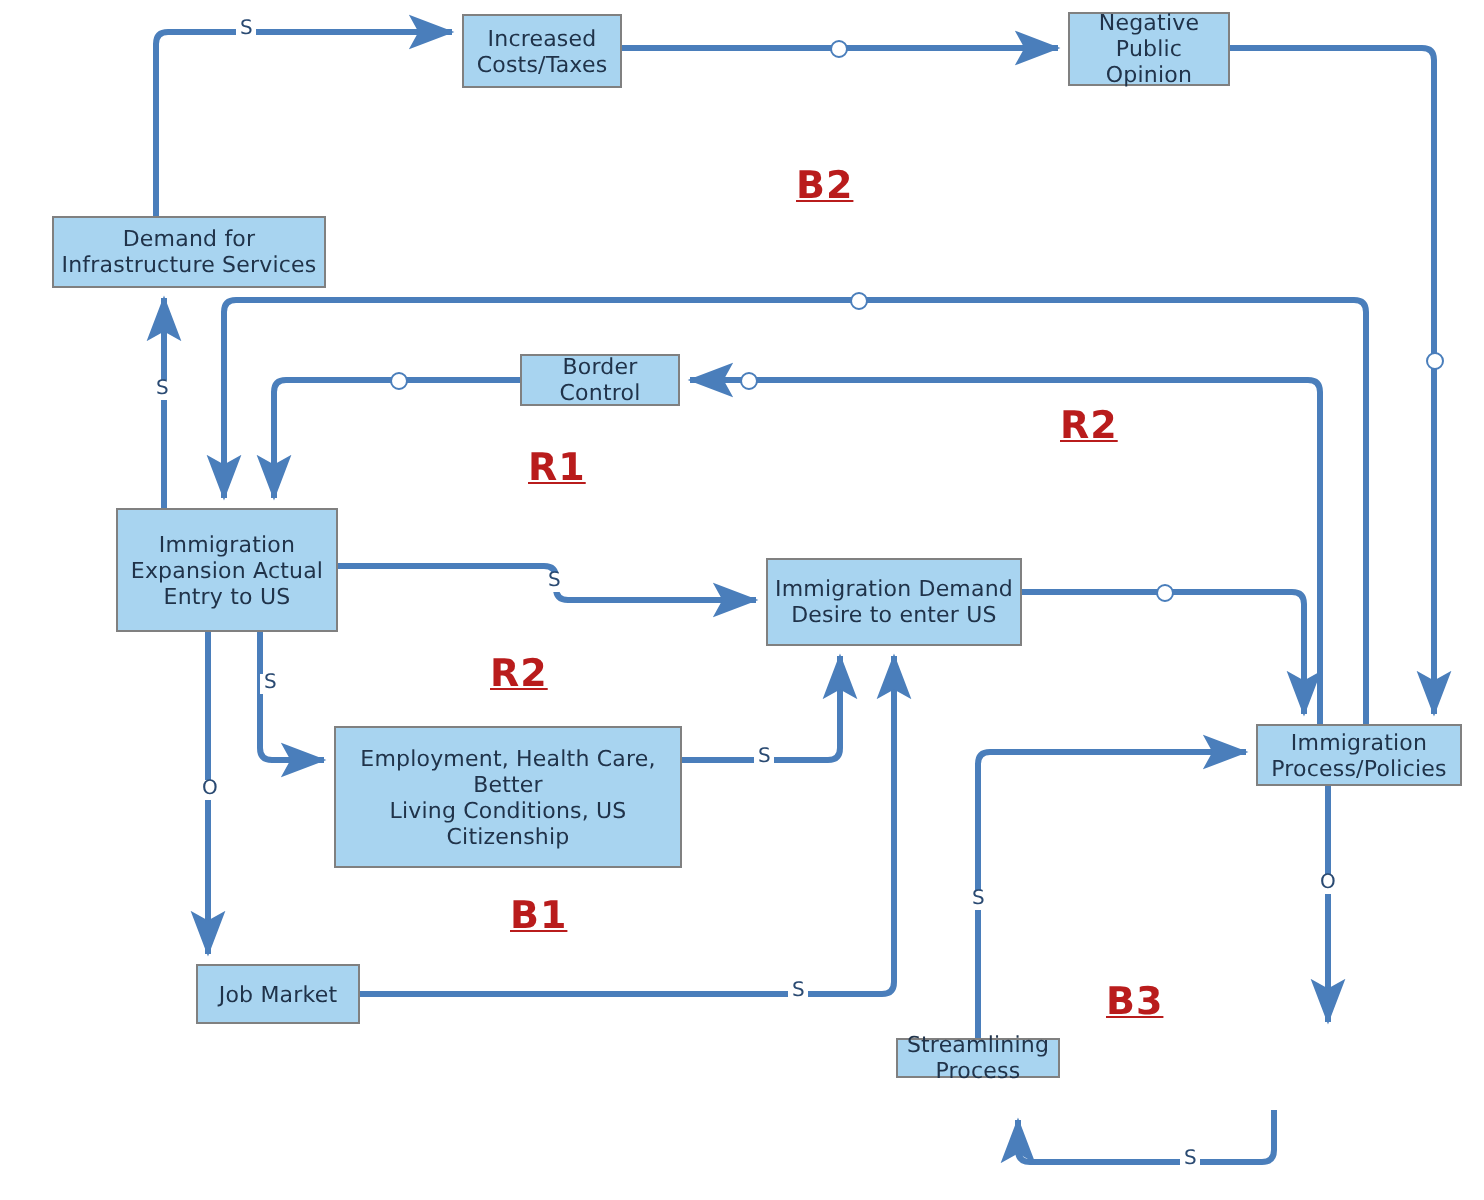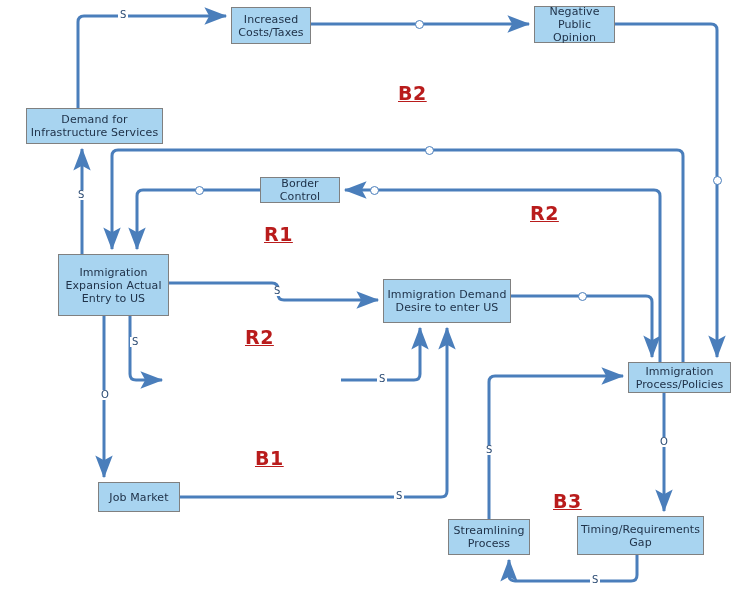--- a/index.html
+++ b/index.html
@@ -116,32 +116,32 @@
   </div>
 
   <div class="node-box" style="left:383px;top:279px;width:128px;height:44px;">
     <span class="node-label">Immigration Demand<br>Desire to enter US</span>
   </div>
 
   <div class="node-box" style="left:628px;top:362px;width:103px;height:31px;">
     <span class="node-label">Immigration<br>Process/Policies</span>
   </div>
 
+  <div class="node-box" style="left:167px;top:363px;width:174px;height:71px;">
+    <span class="node-label">Employment, Health Care, Better<br>Living Conditions, US Citizenship</span>
+  </div>
 
   <div class="node-box" style="left:98px;top:482px;width:82px;height:30px;text-align:right;">
     <span class="node-label">Job Market</span>
   </div>
 
-  <div class="node-box" style="left:448px;top:519px;width:82px;height:36px;">
+  <div class="node-box" style="left:448px;top:519px;width:82px;height:20px;">
     <span class="node-label">Streamlining<br>Process</span>
   </div>
 
-  <div class="node-box" style="left:577px;top:516px;width:127px;height:39px;">
-    <span class="node-label">Timing/Requirements<br>Gap</span>
-  </div>
 
   <div class="loop-label" style="left:398px;top:82px;">B2</div>
   <div class="loop-label" style="left:264px;top:223px;">R1</div>
   <div class="loop-label" style="left:530px;top:202px;">R2</div>
   <div class="loop-label" style="left:245px;top:326px;">R2</div>
   <div class="loop-label" style="left:255px;top:447px;">B1</div>
   <div class="loop-label" style="left:553px;top:446px;margin-top:44px;">B3</div>
 
   <div class="pol" style="left:118px;top:10px;">S</div>
   <div class="pol" style="left:76px;top:190px;">S</div>

